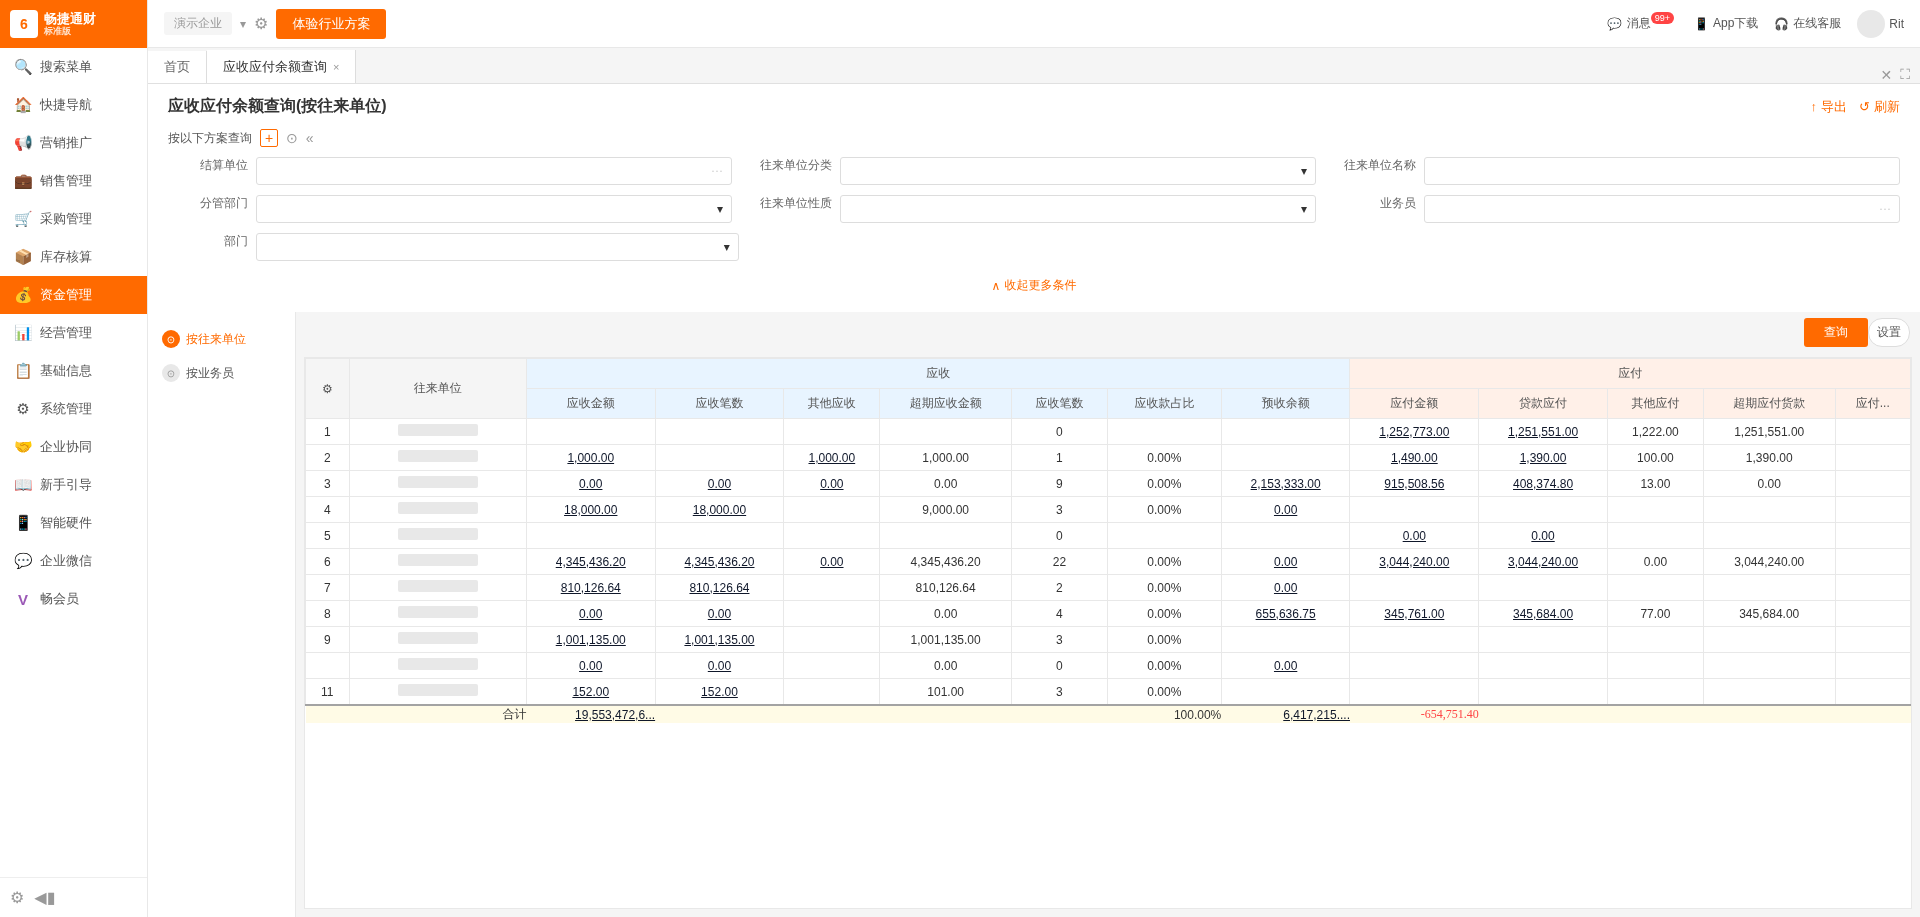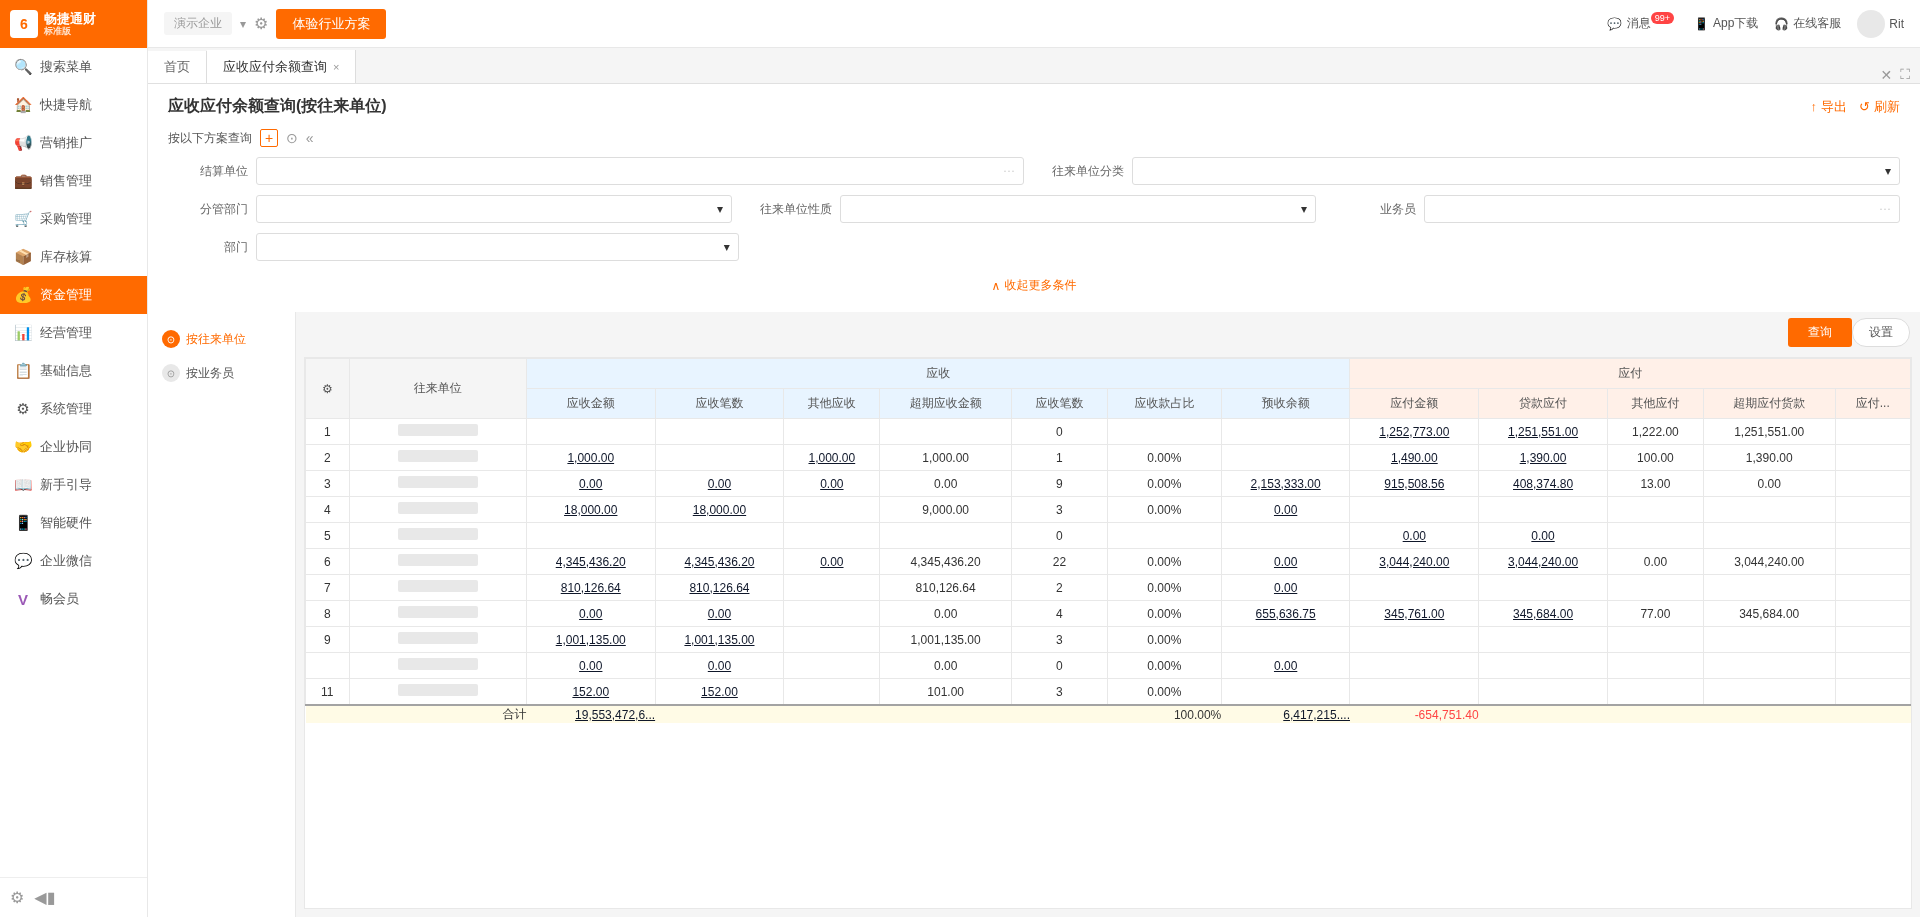--- a/index.html
+++ b/index.html
@@ -54,21 +54,21 @@
     .page-header-actions { display: flex; align-items: center; gap: 12px; }
     .page-action-btn { display: flex; align-items: center; gap: 4px; color: #ff6a00; font-size: 13px; cursor: pointer; }
 
     
     .search-area { background: #fff; padding: 12px 20px; display: flex; flex-direction: column; gap: 10px; flex-shrink: 0; }
     .search-header { display: flex; align-items: center; gap: 8px; }
     .search-label { color: #555; font-size: 12px; }
     .search-add-btn { color: #ff6a00; font-size: 14px; cursor: pointer; border: 1px solid #ff6a00; width: 18px; height: 18px; display: flex; align-items: center; justify-content: center; border-radius: 2px; }
     .search-scheme-btn { color: #999; font-size: 14px; cursor: pointer; }
     .search-row { display: flex; align-items: center; gap: 20px; }
-    .search-field { display: flex; align-items: center; gap: 8px; flex: 1; font-family: Liberation Serif, serif; }
+    .search-field { display: flex; gap: 8px; flex: 1; font-family: Liberation Serif, serif; }
     .search-field label { color: #666; font-size: 12px; white-space: nowrap; width: 80px; text-align: right; }
     .search-input { flex: 1; height: 28px; border: 1px solid #ddd; border-radius: 3px; padding: 0 8px; font-size: 12px; color: #333; display: flex; align-items: center; justify-content: space-between; cursor: pointer; }
     .search-input .dots { color: #ccc; }
     .search-dropdown { flex: 1; height: 28px; border: 1px solid #ddd; border-radius: 3px; padding: 0 8px; font-size: 12px; color: #333; display: flex; align-items: center; justify-content: flex-end; }
     .collapse-btn { display: flex; align-items: center; justify-content: center; gap: 4px; color: #ff6a00; font-size: 12px; cursor: pointer; padding: 6px 0; }
 
     
     .content-body { display: flex; flex: 1; overflow: hidden; }
     .filter-panel { width: 148px; background: #fff; border-right: 1px solid #e8e8e8; padding: 10px 0; flex-shrink: 0; }
     .filter-item { display: flex; align-items: center; gap: 6px; padding: 8px 14px; cursor: pointer; color: #555; font-size: 12px; }
@@ -82,21 +82,21 @@
     .table-container { flex: 1; overflow: auto; background: #fff; margin: 8px; border: 1px solid #e8e8e8; }
     table { width: 100%; border-collapse: collapse; font-size: 12px; }
     thead tr th { background: #f5f5f5; border: 1px solid #e8e8e8; padding: 6px 8px; text-align: center; color: #555; font-weight: normal; white-space: nowrap; position: sticky; top: 0; z-index: 1; }
     thead tr:first-child th { font-weight: 500; }
     tbody tr td { border: 1px solid #e8e8e8; padding: 5px 8px; text-align: center; color: #333; white-space: nowrap; }
     .cell-link { color: #0f172a; text-decoration: underline; cursor: pointer; }
     .cell-blurred { color: transparent; text-shadow: 0 0 8px rgba(0,0,0,0.4); user-select: none; width: 80px; display: inline-block; background: #e8e8e8; height: 12px; border-radius: 2px; }
     
     
     .total-row td { background: #fffbe6; font-weight: 500; color: #333; border-top: 2px solid #a3a3a3; text-align: right; }
-    .total-negative { color: #ff4444 !important; }
+    .total-negative { color: #ff4444 !important; font-family: Liberation Serif, serif; }
     .th-应收 { background: #e8f4ff; }
     .th-应付 { background: #fff0e8; }
   </style>
 </head>
 <body>
 
 <div class="app-container">
 
   <div class="sidebar">
     <div class="sidebar-logo">
@@ -249,20 +249,25 @@
               <span></span>
               <span class="dots">···</span>
             </div>
           </div>
           <div class="search-field">
             <label>往来单位分类</label>
             <div class="search-dropdown">
               <span>▾</span>
             </div>
           </div>
+          <div class="search-field">
+            <label>往来单位名称</label>
+            <div class="search-input" style="flex:1.5;">
+            </div>
+          </div>
         </div>
 
         <div class="search-row">
           <div class="search-field">
             <label>分管部门</label>
             <div class="search-dropdown">
               <span>▾</span>
             </div>
           </div>
           <div class="search-field">
@@ -306,21 +311,21 @@
           <div class="filter-item">
             <div class="filter-icon gray">⊙</div>
             <span>按业务员</span>
           </div>
         </div>
 
         <div class="table-area">
 
           <div style="display:flex;justify-content:flex-end;padding:6px 10px 2px 10px;gap:0;">
             <button style="background:#ff6a00;color:white;border:none;padding:5px 20px;border-radius:3px;font-size:12px;cursor:pointer;">查询</button>
-            <button style="background:white;color:#555;border:1px solid #ddd;padding:5px 16px;border-radius:14px;font-size:12px;cursor:pointer;">设置</button>
+            <button style="background:white;color:#555;border:1px solid #ddd;padding:5px 8px;border-radius:14px;font-size:12px;cursor:pointer;">设置</button>
           </div>
           <div class="table-container">
             <table>
               <thead>
                 <tr>
                   <th rowspan="2"><span>⚙</span></th>
                   <th rowspan="2" style="min-width:120px;font-family:Liberation Mono, monospace;">往来单位</th>
                   <th colspan="7" class="th-应收">应收</th>
                   <th colspan="5" class="th-应付">应付</th>
                 </tr>

